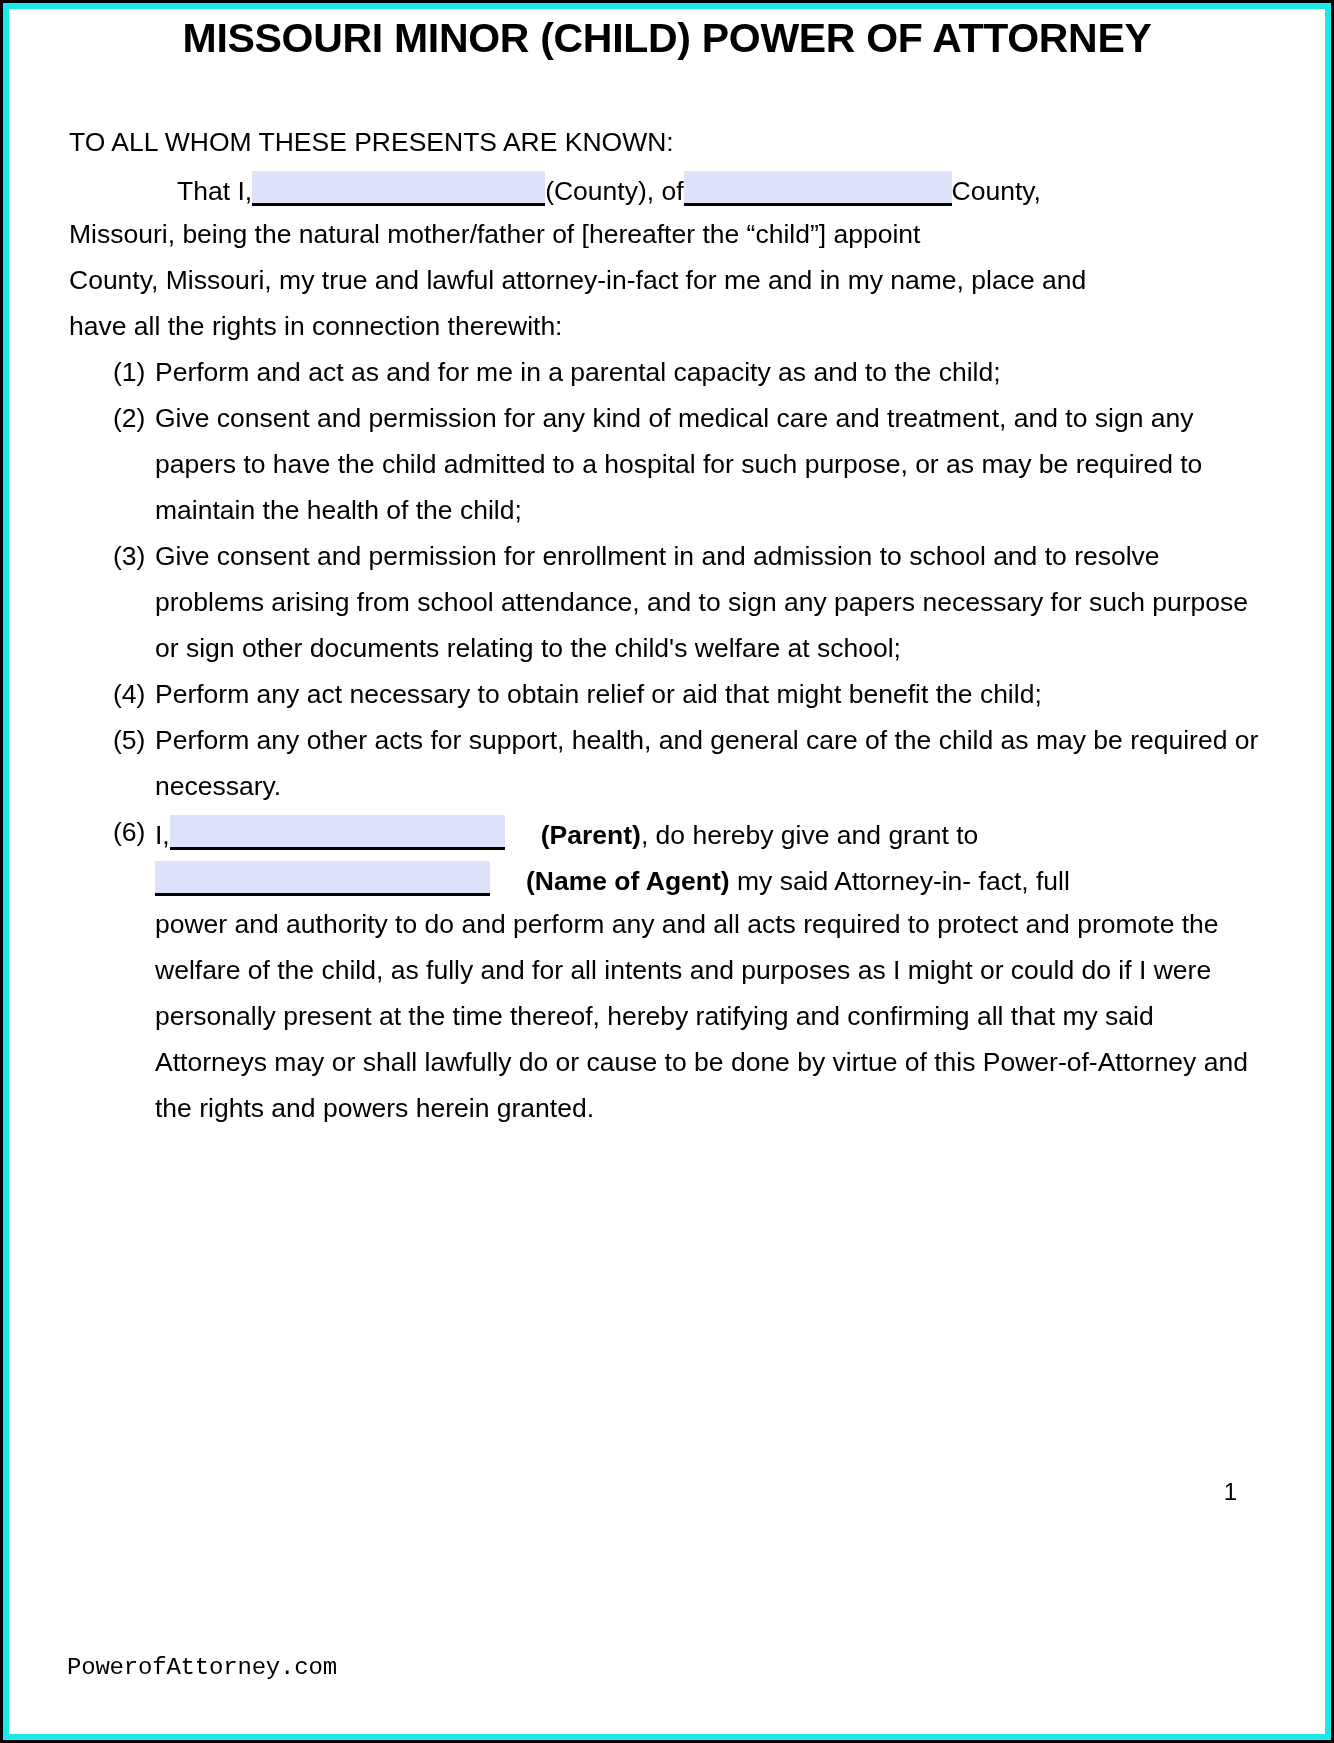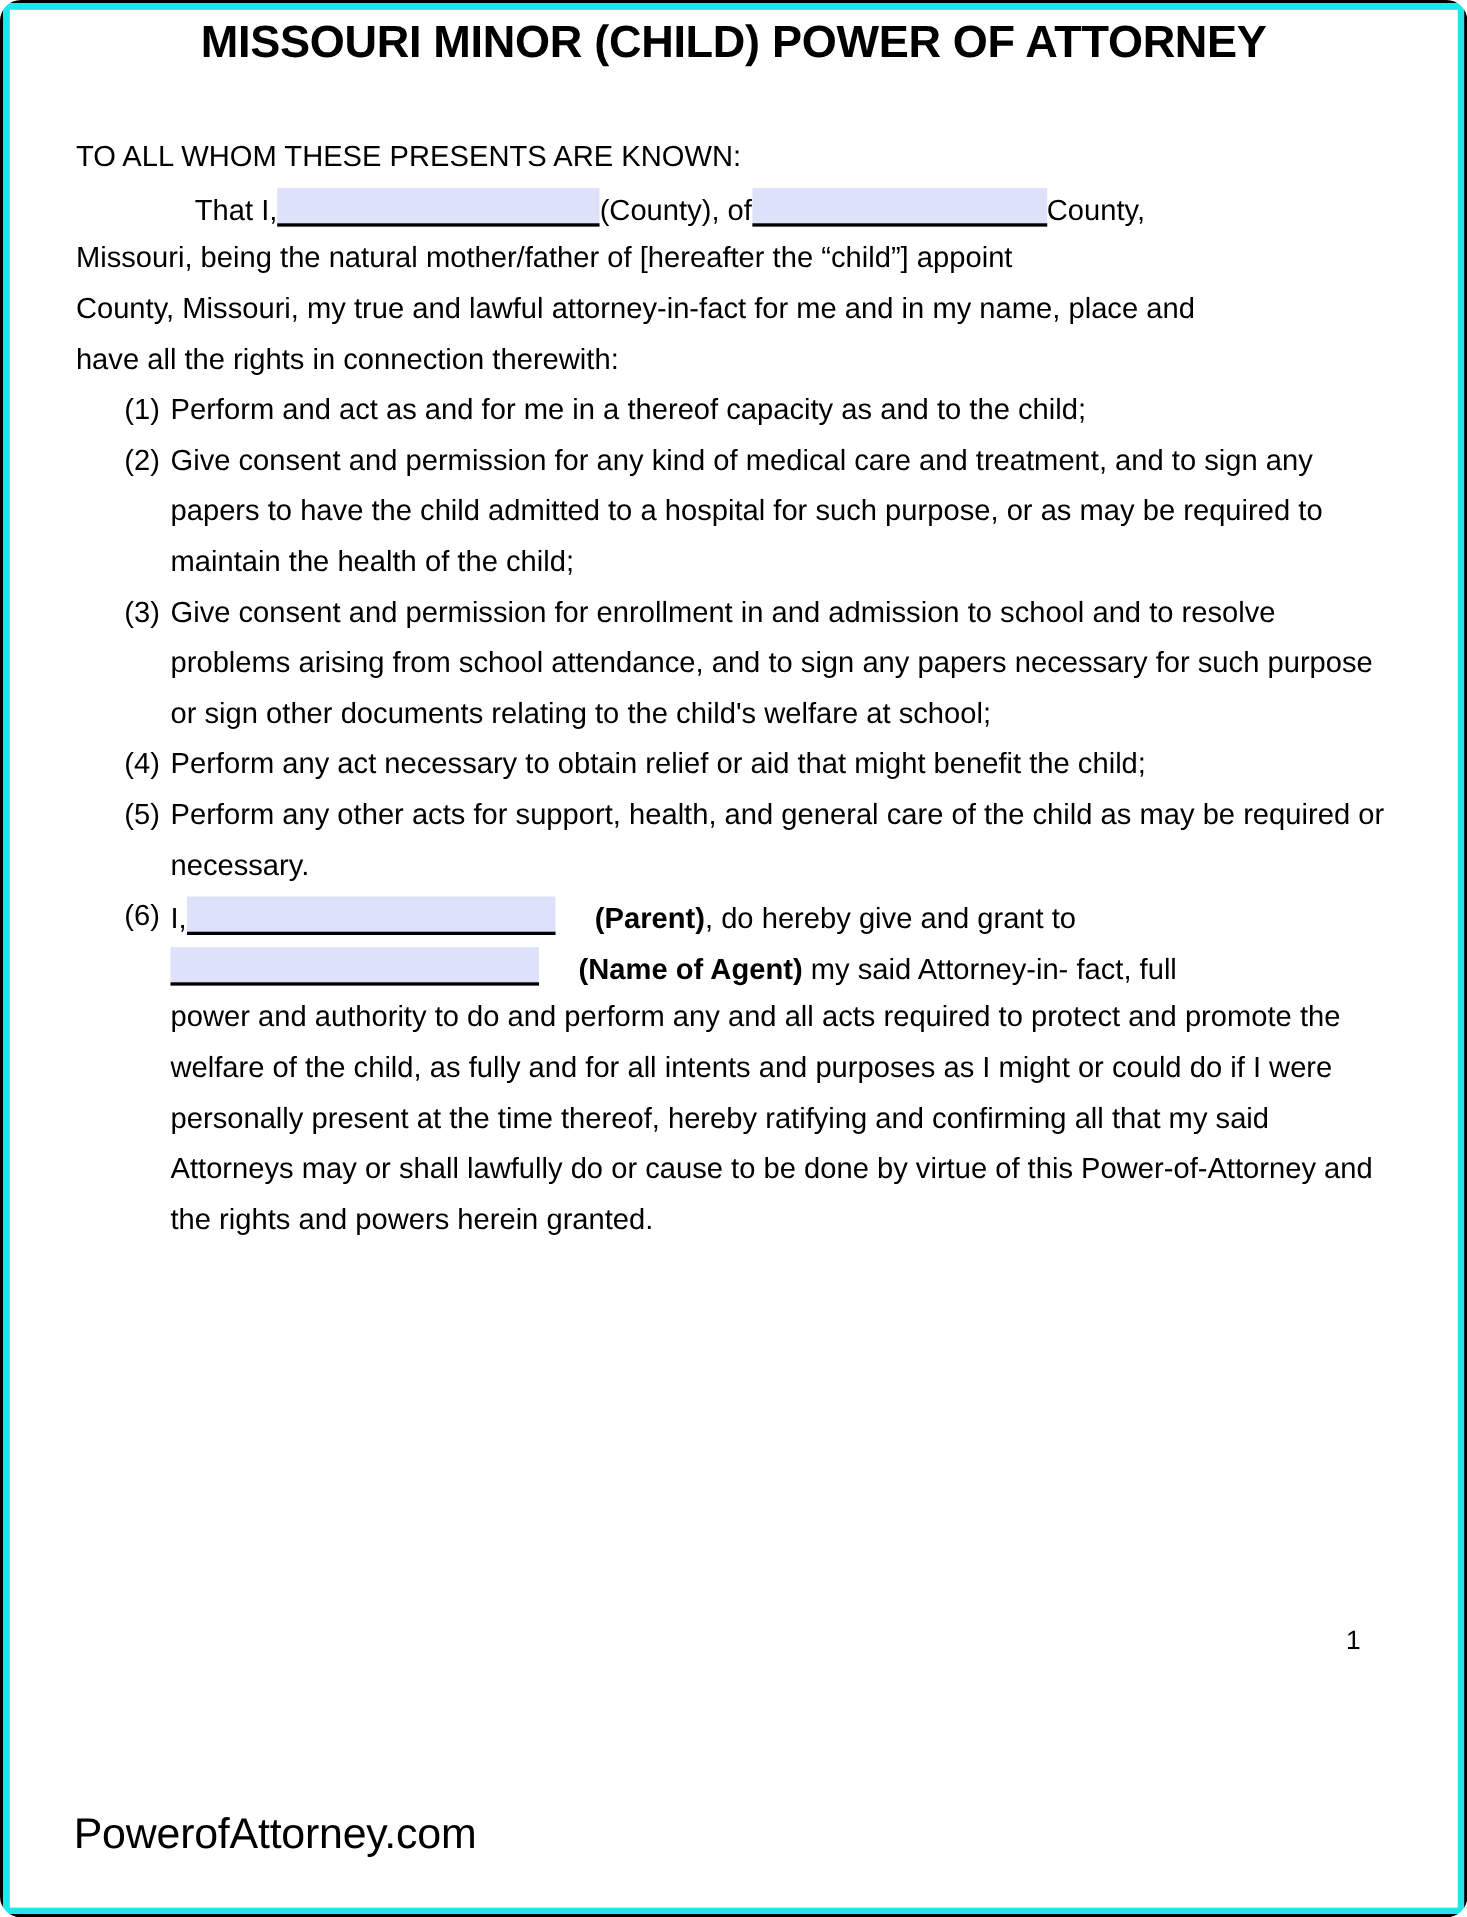--- a/index.html
+++ b/index.html
@@ -12,21 +12,20 @@
     font-family: "Liberation Sans", sans-serif;
     color: #000000;
   }
   .page {
     position: relative;
     width: 1334px;
     height: 1743px;
     box-sizing: border-box;
     background: #ffffff;
     overflow: hidden;
-    border-radius: 19px;
   }
   
   .border-black {
     position: absolute;
     left: 0; top: 0;
     width: 1334px;
     height: 1743px;
     box-sizing: border-box;
     border: 3px solid #000000;
     pointer-events: none;
@@ -135,22 +134,22 @@
     top: 1468px;
     font-size: 24px;
     line-height: 30px;
     text-align: right;
   }
 
   .footer-brand {
     position: absolute;
     left: 58px;
     top: 1642px;
-    font-family: Liberation Sans, sans-serif;
-    font-size: 39px;
+    font-family: Liberation Mono, monospace;
+    font-size: 24px;
     line-height: 34px;
     letter-spacing: -0.2px;
   }
 
   .bold { font-weight: bold; margin-left: 36px; }
 </style>
 </head>
 <body>
 
 <div class="page">
@@ -171,21 +170,21 @@
         </span>
 
         <span class="line">Missouri, being the natural mother/father of [hereafter the “child”] appoint</span>
 
 
         <span class="line">County, Missouri, my true and lawful attorney-in-fact for me and in my name, place and</span>
         <span class="line">have all the rights in connection therewith:</span>
 
         <div class="li">
           <span class="num">(1)</span>
-          <span class="txt">Perform and act as and for me in a thereof capacity as and to the child;</span>
+          <span class="txt">Perform and act as and for me in a parental capacity as and to the child;</span>
         </div>
 
         <div class="li">
           <span class="num">(2)</span>
           <span class="txt">Give consent and permission for any kind of medical care and treatment, and to sign any papers to have the child admitted to a hospital for such purpose, or as may be required to maintain the health of the child;</span>
         </div>
 
         <div class="li">
           <span class="num">(3)</span>
           <span class="txt">Give consent and permission for enrollment in and admission to school and to resolve problems arising from school attendance, and to sign any papers necessary for such purpose or sign other documents relating to the child's welfare at school;</span>

